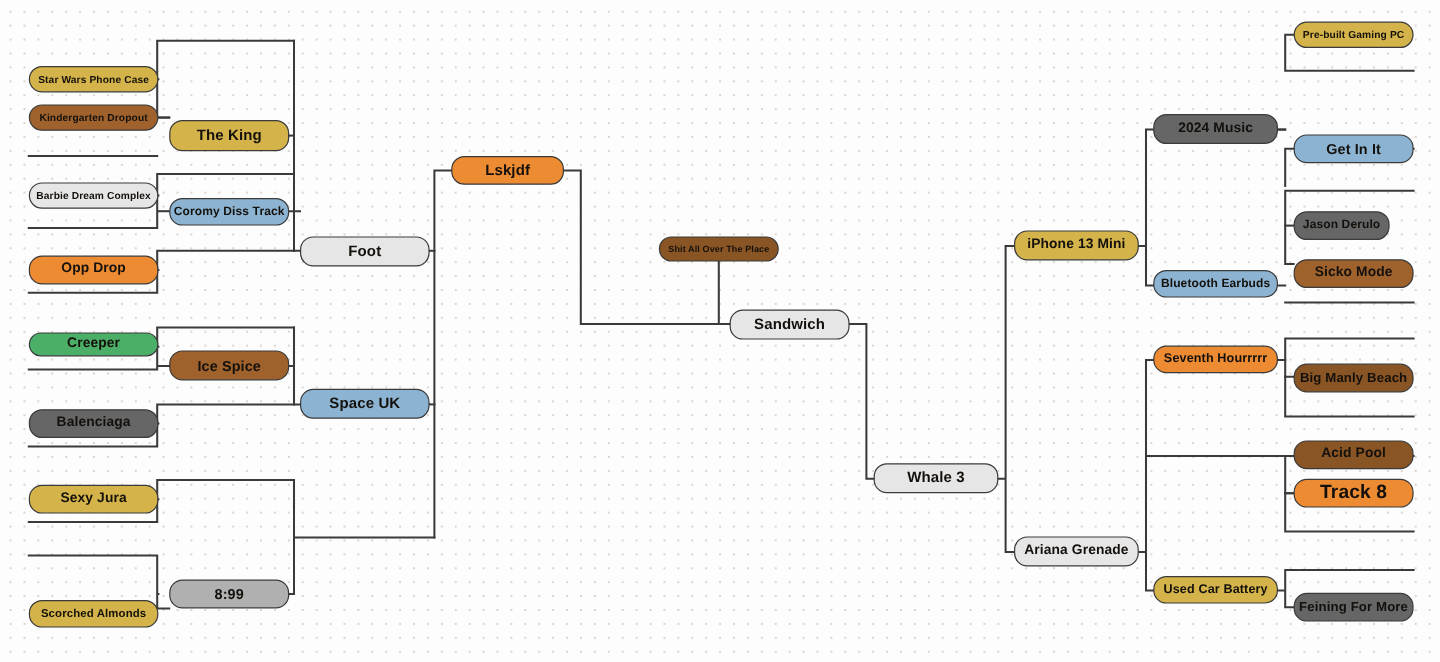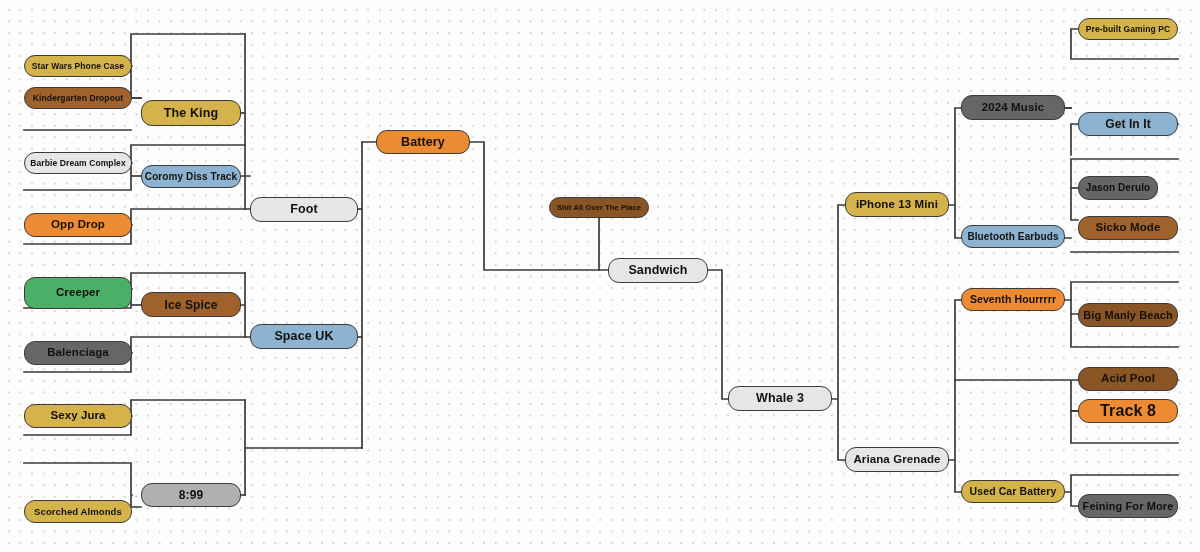--- a/index.html
+++ b/index.html
@@ -95,21 +95,21 @@
     </div>
     <div class="node" style="left: 24px; top: 87px; width: 108px; height: 22px; background: rgb(160, 98, 45); font-size: 8.5px;">
       <span>Kindergarten Dropout</span>
     </div>
     <div class="node" style="left: 24px; top: 152px; width: 108px; height: 22px; background: rgb(230, 230, 230); font-size: 8.5px;">
       <span>Barbie Dream Complex</span>
     </div>
     <div class="node" style="left: 24px; top: 213px; width: 108px; height: 24px; background: rgb(237, 139, 51); font-size: 11.5px;">
       <span>Opp Drop</span>
     </div>
-    <div class="node" style="left: 24px; top: 277px; width: 108px; height: 32px; background: rgb(76, 175, 103); font-size: 11.5px;">
+    <div class="node" style="left: 24px; top: 277px; width: 108px; height: 20px; background: rgb(76, 175, 103); font-size: 11.5px;">
       <span>Creeper</span>
     </div>
     <div class="node" style="left: 24px; top: 341px; width: 108px; height: 24px; background: rgb(102, 102, 102); font-size: 11.5px;">
       <span>Balenciaga</span>
     </div>
     <div class="node" style="left: 24px; top: 404px; width: 108px; height: 24px; background: rgb(212, 180, 74); font-size: 11.5px;">
       <span>Sexy Jura</span>
     </div>
     <div class="node" style="left: 24px; top: 500px; width: 108px; height: 23px; background: rgb(212, 180, 74); font-size: 9.5px;">
       <span>Scorched Almonds</span>
@@ -126,21 +126,21 @@
     <div class="node" style="left: 141px; top: 483px; width: 100px; height: 24px; background: rgb(176, 176, 176); font-size: 12px;">
       <span>8:99</span>
     </div>
     <div class="node" style="left: 250px; top: 197px; width: 108px; height: 25px; background: rgb(230, 230, 230); font-size: 12.5px;">
       <span>Foot</span>
     </div>
     <div class="node" style="left: 250px; top: 324px; width: 108px; height: 25px; background: rgb(140, 180, 210); font-size: 12.5px;">
       <span>Space UK</span>
     </div>
     <div class="node" style="left: 376px; top: 130px; width: 94px; height: 24px; background: rgb(237, 139, 51); font-size: 12.5px;">
-      <span>Battery</span>
+      <span>Lskjdf</span>
     </div>
     <div class="node" style="left: 549px; top: 197px; width: 100px; height: 21px; background: rgb(138, 85, 36); font-size: 7.5px;">
       <span>Shit All Over The Place</span>
     </div>
     <div class="node" style="left: 608px; top: 258px; width: 100px; height: 25px; background: rgb(230, 230, 230); font-size: 12.5px;">
       <span>Sandwich</span>
     </div>
     <div class="node" style="left: 728px; top: 386px; width: 104px; height: 25px; background: rgb(230, 230, 230); font-size: 12.5px;">
       <span>Whale 3</span>
     </div>

